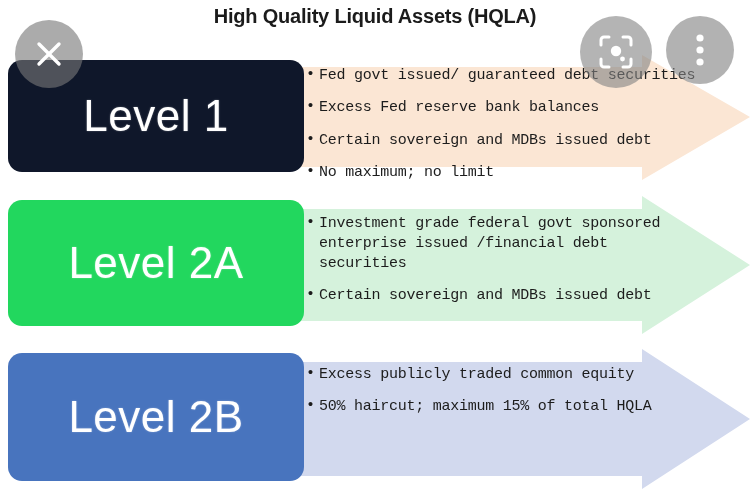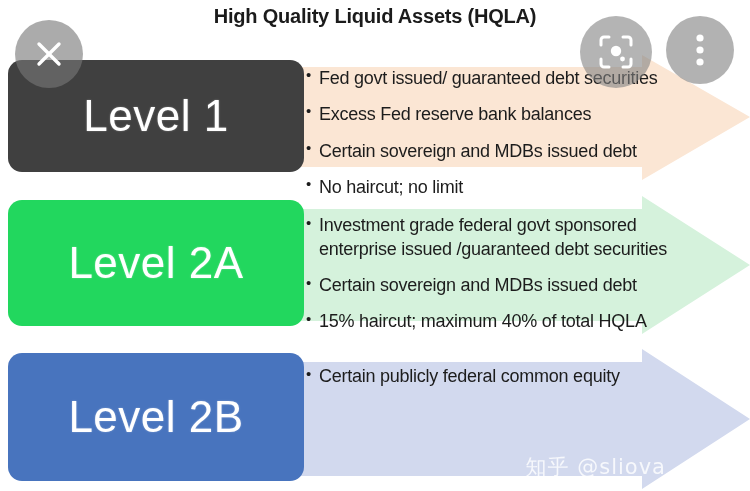--- a/index.html
+++ b/index.html
@@ -64,39 +64,40 @@
     display: flex;
     align-items: center;
     justify-content: center;
     color: #ffffff;
     font-size: 44px;
     font-weight: 400;
     letter-spacing: 0.5px;
     text-shadow: 0 0 2px rgba(255,255,255,0.35);
     z-index: 3;
   }
-  .row-1 .chip { height: 112px; top: 5px;  background: #404040; }
+  .row-1 .chip { height: 112px; top: 5px;  background: #0f172a; }
   .row-2 .chip { height: 126px; top: 4px;  background: #22D75E; }
   .row-3 .chip { height: 128px; top: 4px;  background: #4874BE; text-align: right; }
 
   
   .bullets {
     position: absolute;
     left: 306px;
     z-index: 4;
     list-style: none;
   }
   .bullets li {
     position: relative;
     padding-left: 13px;
     color: #1c1c1c;
-    font-size: 18px;
+    font-size: 15px;
     line-height: 1.36;
     letter-spacing: -0.25px;
     white-space: nowrap;
+    font-family: Liberation Mono, monospace;
   }
   .bullets li.wrap { white-space: normal; width: 365px; }
   .bullets li::before {
     content: "\2022";
     position: absolute;
     left: 0;
     top: -1px;
     font-size: 15px;
     color: #1c1c1c;
   }
@@ -150,55 +151,55 @@
     </div>
 
     <div class="chip">
       <span>Level 1</span>
     </div>
 
     <ul class="bullets">
       <li>Fed govt issued/ guaranteed debt securities</li>
       <li>Excess Fed reserve bank balances</li>
       <li>Certain sovereign and MDBs issued debt</li>
-      <li>No haircut; no limit</li>
+      <li>No maximum; no limit</li>
     </ul>
   </div>
 
   <div class="row row-2">
     <div class="arrow">
       <svg viewBox="0 0 600 138" preserveAspectRatio="none" aria-hidden="true">
         <polygon points="0,13 492,13 492,0 600,69 492,138 492,125 0,125" fill="#D5F2DC"></polygon>
       </svg>
     </div>
 
     <div class="chip">
       <span>Level 2A</span>
     </div>
 
     <ul class="bullets">
-      <li class="wrap">Investment grade federal govt sponsored enterprise issued /guaranteed debt securities</li>
+      <li class="wrap">Investment grade federal govt sponsored enterprise issued /financial debt securities</li>
       <li>Certain sovereign and MDBs issued debt</li>
-      <li>15% haircut; maximum 40% of total HQLA</li>
     </ul>
   </div>
 
   <div class="row row-3">
     <div class="arrow">
       <svg viewBox="0 0 600 140" preserveAspectRatio="none" aria-hidden="true">
         <polygon points="0,13 492,13 492,0 600,70 492,140 492,127 0,127" fill="#D2D9EE"></polygon>
       </svg>
     </div>
 
     <div class="chip">
       <span>Level 2B</span>
     </div>
 
     <ul class="bullets">
-      <li>Certain publicly federal common equity</li>
+      <li>Excess publicly traded common equity</li>
+      <li>50% haircut; maximum 15% of total HQLA</li>
     </ul>
   </div>
 
   <div class="ovl-btn ovl-close" title="Close">
     <span>
       <svg width="34" height="34" viewBox="0 0 34 34" aria-hidden="true">
         <line x1="7" y1="7" x2="27" y2="27" stroke="#ffffff" stroke-width="3.4" stroke-linecap="round"></line>
         <line x1="27" y1="7" x2="7" y2="27" stroke="#ffffff" stroke-width="3.4" stroke-linecap="round"></line>
       </svg>
     </span>
@@ -222,15 +223,14 @@
   <div class="ovl-btn ovl-more" title="More options">
     <span>
       <svg width="12" height="34" viewBox="0 0 12 34" aria-hidden="true">
         <circle cx="6" cy="5" r="3.6" fill="#ffffff"></circle>
         <circle cx="6" cy="17" r="3.6" fill="#ffffff"></circle>
         <circle cx="6" cy="29" r="3.6" fill="#ffffff"></circle>
       </svg>
     </span>
   </div>
 
-  <div class="watermark">知乎 @sliova</div>
 
 </div>
 
 </body></html>

